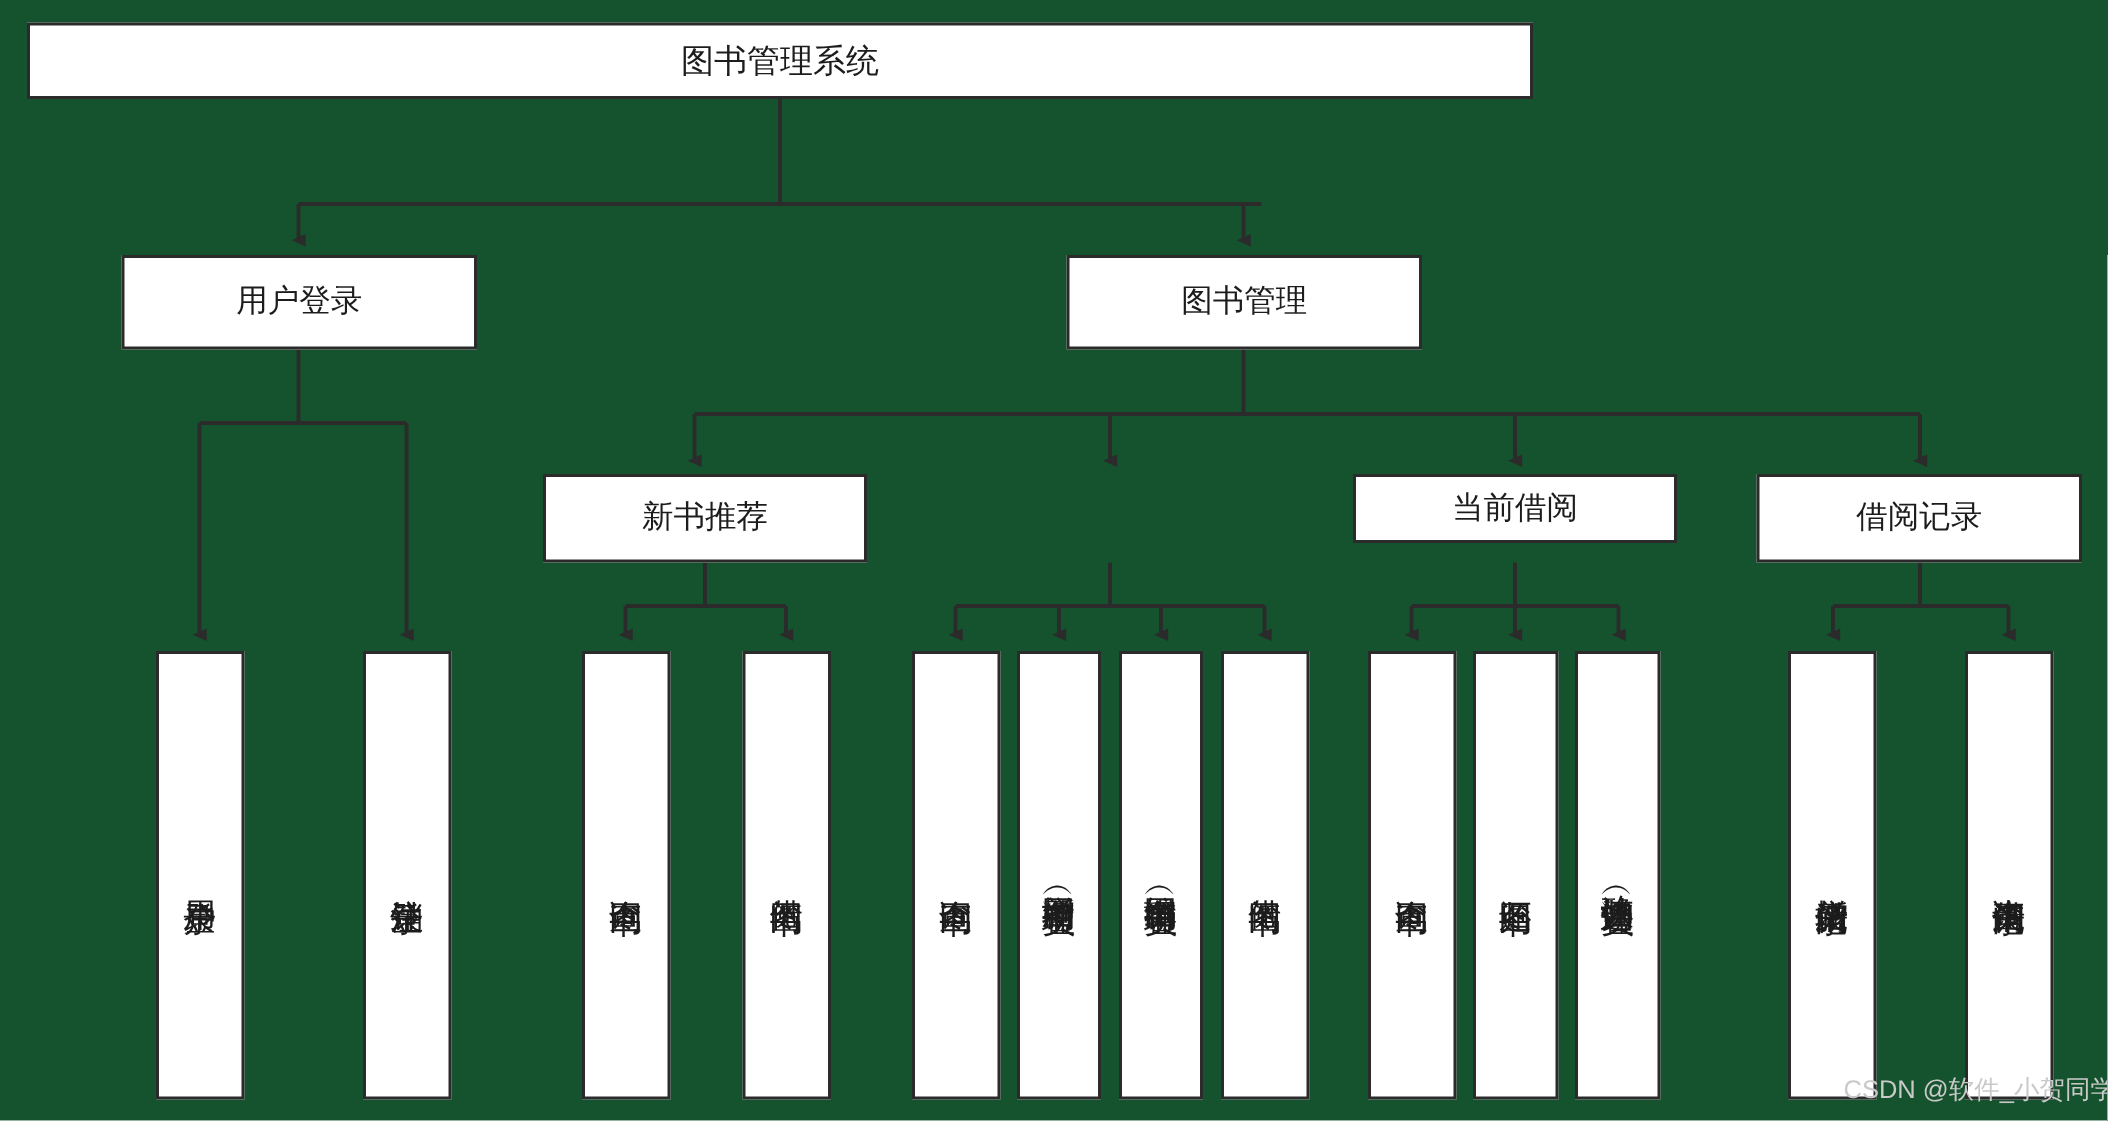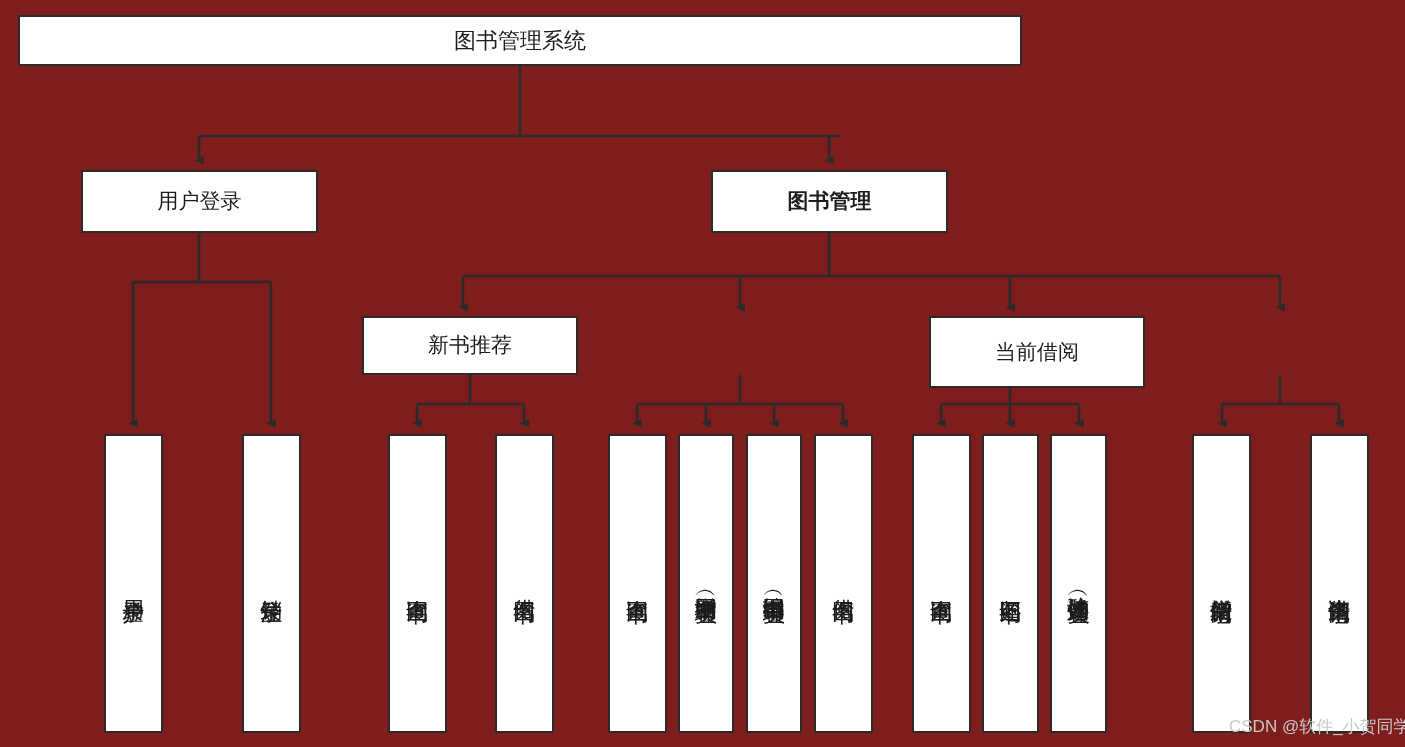--- a/index.html
+++ b/index.html
@@ -7,21 +7,21 @@
     padding: 0;
     background: #ffffff;
   }
   body {
     font-family: "Liberation Sans", "DejaVu Sans", sans-serif;
   }
   #canvas {
     position: relative;
     width: 1405px;
     height: 747px;
-    background: #7f1d1d;
+    background: #14532d;
     overflow: hidden;
   }
   #edges {
     position: absolute;
     left: 0;
     top: 0;
     width: 1405px;
     height: 747px;
     pointer-events: none;
   }
@@ -129,29 +129,32 @@
     </g>
   </svg>
 
   <div class="node horiz root" style="left:18px; top:15px; width:1004px; height:51px;">
     <span class="lbl">图书管理系统</span>
   </div>
 
   <div class="node horiz" style="left:81px; top:170px; width:237px; height:63px;">
     <span class="lbl">用户登录</span>
   </div>
-  <div class="node horiz" style="left:711px; top:170px; width:237px; height:63px;font-weight:bold;">
+  <div class="node horiz" style="left:711px; top:170px; width:237px; height:63px;">
     <span class="lbl">图书管理</span>
   </div>
 
   <div class="node horiz" style="left:362px; top:316px; width:216px; height:59px;">
     <span class="lbl">新书推荐</span>
   </div>
-  <div class="node horiz" style="left:902px; top:316px; width:216px; height:72px;margin-left:27px;">
+  <div class="node horiz" style="left:902px; top:316px; width:216px; height:46px;">
     <span class="lbl">当前借阅</span>
+  </div>
+  <div class="node horiz" style="left:1171px; top:316px; width:217px; height:59px;">
+    <span class="lbl">借阅记录</span>
   </div>
 
   <div class="node vert" style="left:104px; top:434px; width:59px; height:299px;">
     <span class="lbl">用户登录</span>
   </div>
   <div class="node vert" style="left:242px; top:434px; width:59px; height:299px;">
     <span class="lbl">注销登录</span>
   </div>
 
   <div class="node vert" style="left:388px; top:434px; width:59px; height:299px;">

